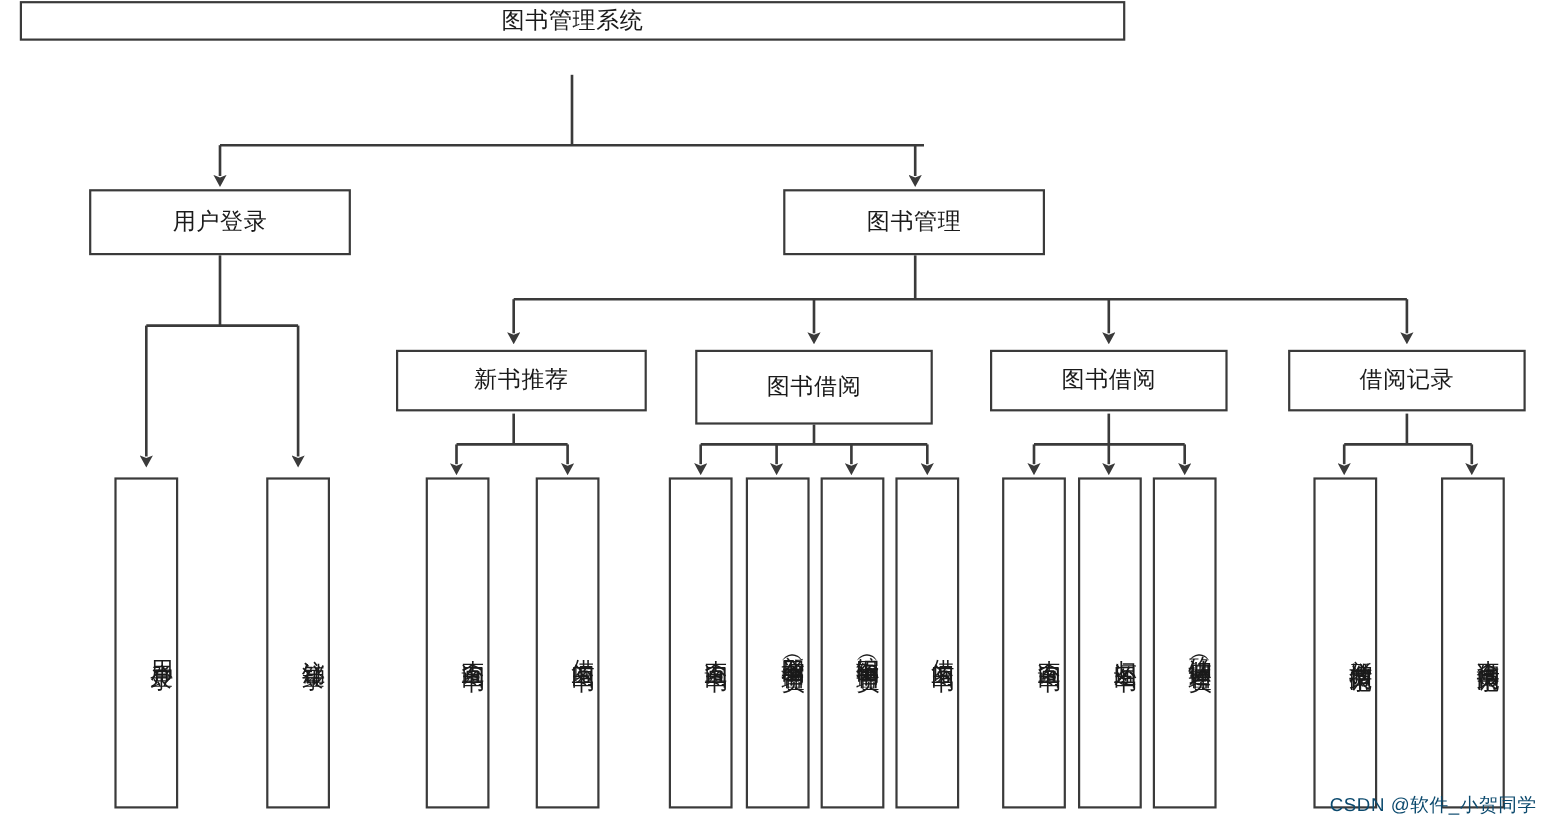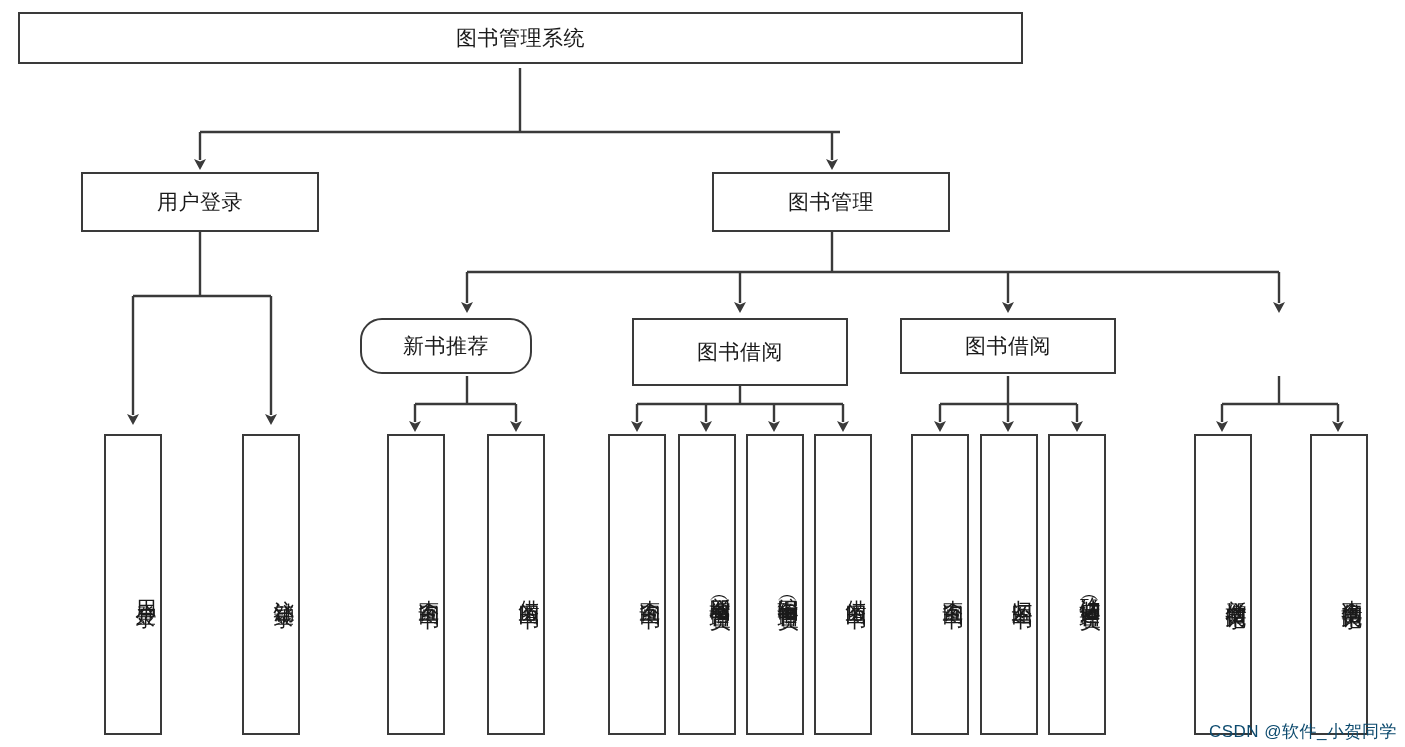--- a/index.html
+++ b/index.html
@@ -120,44 +120,47 @@
     <path class="wire" d="M940,404 L940,422" marker-end="url(#arrow)"></path>
     <path class="wire" d="M1008,404 L1008,422" marker-end="url(#arrow)"></path>
     <path class="wire" d="M1077,404 L1077,422" marker-end="url(#arrow)"></path>
 
     <path class="wire" d="M1279,376 L1279,404"></path>
     <path class="wire" d="M1222,404 L1338,404"></path>
     <path class="wire" d="M1222,404 L1222,422" marker-end="url(#arrow)"></path>
     <path class="wire" d="M1338,404 L1338,422" marker-end="url(#arrow)"></path>
   </svg>
 
-  <div class="node horiz" style="left:18px; top:12px; width:1005px; height:52px;">
+  <div class="node horiz" style="left:18px; top:1px; width:1005px; height:36px;">
     <span class="node-label">图书管理系统</span>
   </div>
 
   <div class="node horiz" style="left:81px; top:172px; width:238px; height:60px;">
     <span class="node-label">用户登录</span>
   </div>
 
   <div class="node horiz" style="left:712px; top:172px; width:238px; height:60px;">
     <span class="node-label">图书管理</span>
   </div>
 
-  <div class="node horiz" style="left:360px; top:318px; width:172px; height:56px;border-radius:22px;">
+  <div class="node horiz" style="left:360px; top:318px; width:228px; height:56px;">
     <span class="node-label">新书推荐</span>
   </div>
 
   <div class="node horiz" style="left:632px; top:318px; width:216px; height:68px;">
     <span class="node-label">图书借阅</span>
   </div>
 
   <div class="node horiz" style="left:900px; top:318px; width:216px; height:56px;">
     <span class="node-label">图书借阅</span>
   </div>
 
+  <div class="node horiz" style="left:1171px; top:318px; width:216px; height:56px;">
+    <span class="node-label">借阅记录</span>
+  </div>
 
   <div class="node vert" style="left:104px; top:434px; width:58px; height:301px;">
     <span class="node-label">用户登录</span>
   </div>
 
   <div class="node vert" style="left:242px; top:434px; width:58px; height:301px;">
     <span class="node-label">注销登录</span>
   </div>
 
   <div class="node vert" style="left:387px; top:434px; width:58px; height:301px;">

